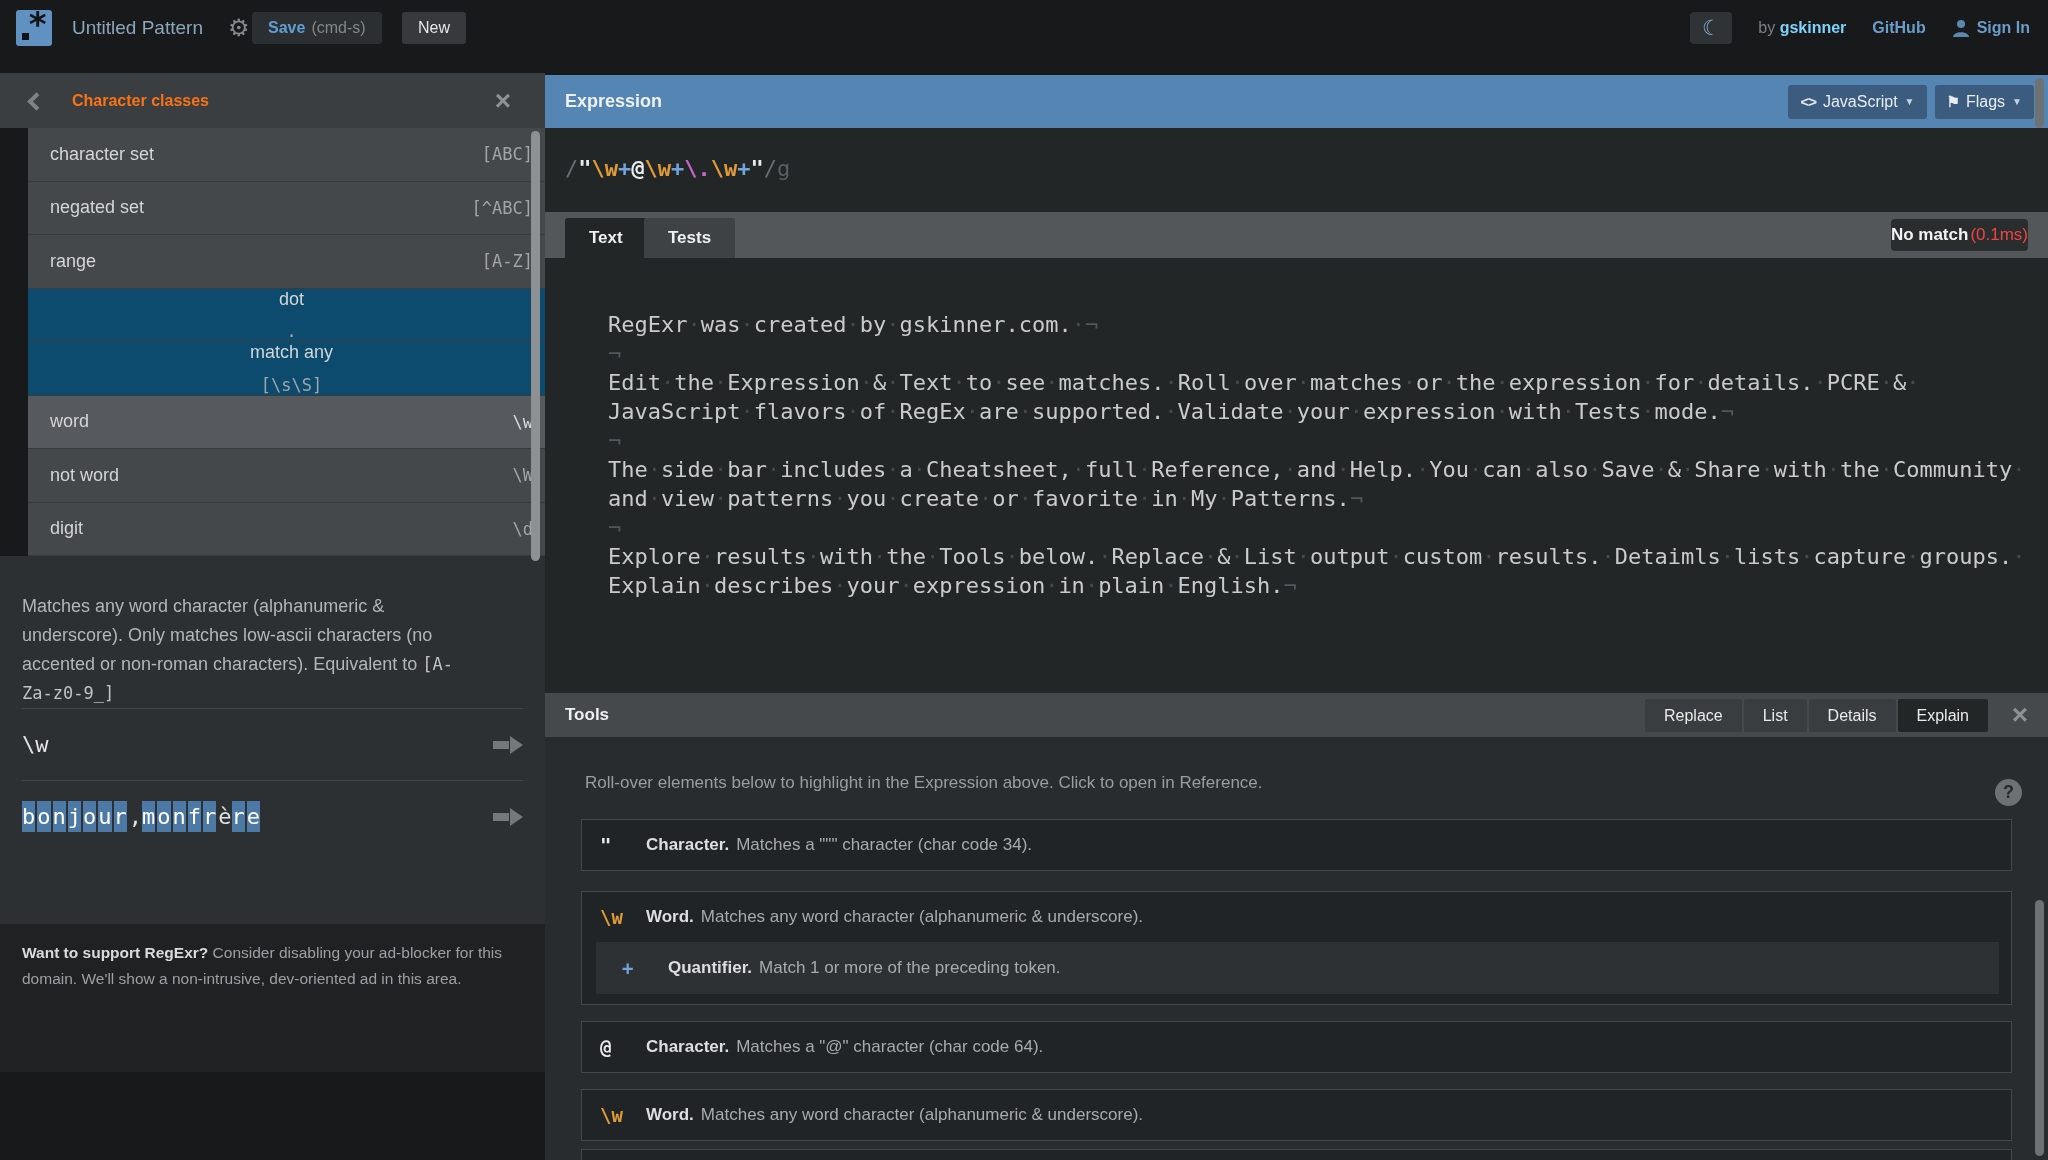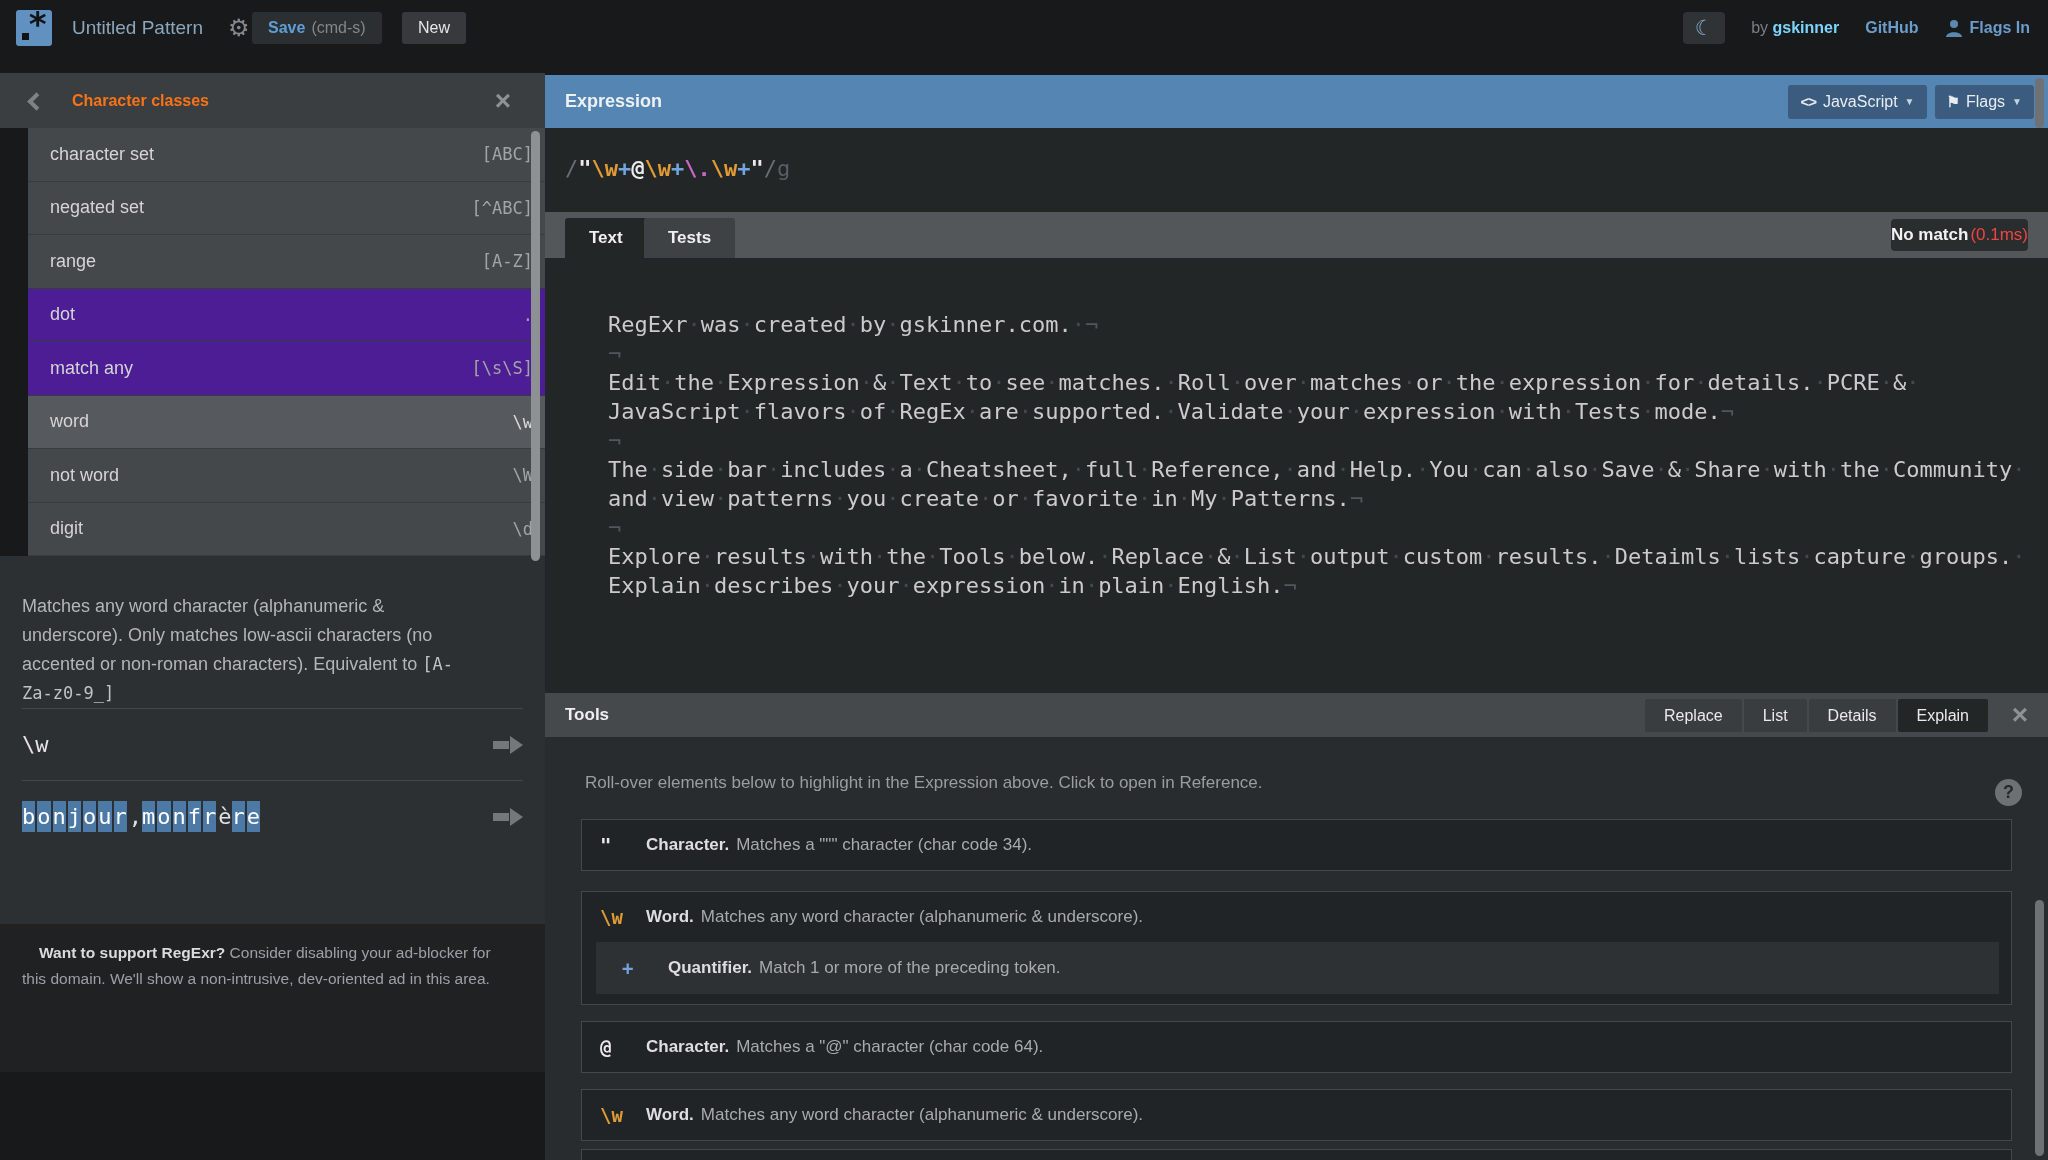--- a/index.html
+++ b/index.html
@@ -37,21 +37,21 @@
   #sidebar { position:absolute; left:0; top:56px; width:545px; height:1104px; }
   #sb-header { position:absolute; left:0; top:17px; width:545px; height:55px; background:#3b3e40;
     display:flex; align-items:center; }
   #sb-back { position:absolute; left:30px; top:22px; width:13px; height:13px;
     border-left:4px solid #7f8284; border-bottom:4px solid #7f8284; transform:rotate(45deg); }
   #sb-title { position:absolute; left:72px; color:#f97316; font-size:16px; font-weight:bold; }
   #sb-close { position:absolute; right:34px; color:#8f9294; font-size:28px; font-weight:bold; line-height:20px; }
   #sb-list { position:absolute; left:12px; top:72px; width:545px;padding-left:16px; }
   .srow { height:53.5px; background:#45484b; border-bottom:1px solid #393c3e; display:flex;
     align-items:center; justify-content:space-between; padding:0 24px 0 22px; }
-  .srow.dim { background:#4c1d95; }
+  .srow.dim { background:#0c4a6e;flex-direction:column; }
   .srow.sel { background:#56595d; }
   .srow .lbl { color:#d3d5d6; font-size:18px; }
   .srow .val { color:#a2a5a7; font-size:17px; font-family:"DejaVu Sans Mono", monospace; }
   .srow.sel .val { color:#d8dadb; }
   #sb-lower { position:absolute; left:0; top:500px; width:545px; height:516px; background:#2d3032; }
   #sb-desc { padding:36px 30px 0 22px; width:490px; color:#b3b6b8; font-size:18px; line-height:29px; }
   #sb-desc code { font-family:"DejaVu Sans Mono", monospace; font-size:17px; color:#c0c3c5; }
   #sb-example-h { margin:34px 0 0 22px; color:#e8eaeb; font-size:19px; font-weight:bold; }
   .exrow { margin:0 22px; border-top:1px solid #45484b; height:72px; display:flex;
     align-items:center; justify-content:space-between; }
@@ -59,21 +59,21 @@
   .expat { color:#e2e4e5; font-size:22px; font-family:"DejaVu Sans Mono", monospace; }
   .exarrow { width:30px; height:18px; position:relative; }
   .exarrow .shaft { position:absolute; left:0; top:5px; width:16px; height:8px; background:#75787a; }
   .exarrow .head { position:absolute; right:0; top:0; width:0; height:0;
     border-left:13px solid #75787a; border-top:9px solid transparent; border-bottom:9px solid transparent; }
   #ex-text { font-size:22px; font-family:"DejaVu Sans Mono", monospace; color:#dfe1e2; letter-spacing:0; }
   .exch { display:inline-block; padding:3px 0; }
   .exch.h { background:#4d79a7; color:#ffffff; margin-right:2px; }
   #sb-ad { position:absolute; left:0; bottom:0; width:545px; height:148px; background:#1f2122;
     padding:16px 40px 0 22px; color:#9da0a2; font-size:15.5px; line-height:26px; }
-  #sb-ad b { color:#d9dbdc;margin-left:17px; }
+  #sb-ad b { color:#d9dbdc; }
   #sb-scroll-thumb { position:absolute; left:531px; top:75px; width:9px; height:430px;
     background:#8e9193; border-radius:5px; }
 
   
   #expr-bar { position:absolute; left:545px; top:75px; width:1503px; height:53px; background:#5585b2;
     display:flex; align-items:center; }
   #expr-title { margin-left:20px; color:#eef1f3; font-size:18px; font-weight:bold; }
   #expr-btns { position:absolute; right:14px; top:9.5px; display:flex; gap:8px; }
   .blue-btn { height:34px; background:#3b5c7e; border-radius:3px; color:#e8edf2; font-size:16px;
     display:flex; align-items:center; padding:0 12px; gap:7px; }
@@ -165,21 +165,21 @@
       <div id="byline">
         <span>by</span>
         <a href="#">gskinner</a>
       </div>
       <span class="tb-link">GitHub</span>
       <div id="signin" class="tb-link">
         <svg width="18" height="18" viewBox="0 0 18 18">
           <circle cx="9" cy="5" r="4" fill="#5d88ae"></circle>
           <path d="M1 18 C1 11.5 17 11.5 17 18 Z" fill="#5d88ae"></path>
         </svg>
-        <span>Flags In</span>
+        <span>Sign In</span>
       </div>
     </div>
   </div>
 
   <div id="sidebar">
     <div id="sb-header">
       <span id="sb-back"></span>
       <span id="sb-title">Character classes</span>
       <span id="sb-close">×</span>
     </div>

